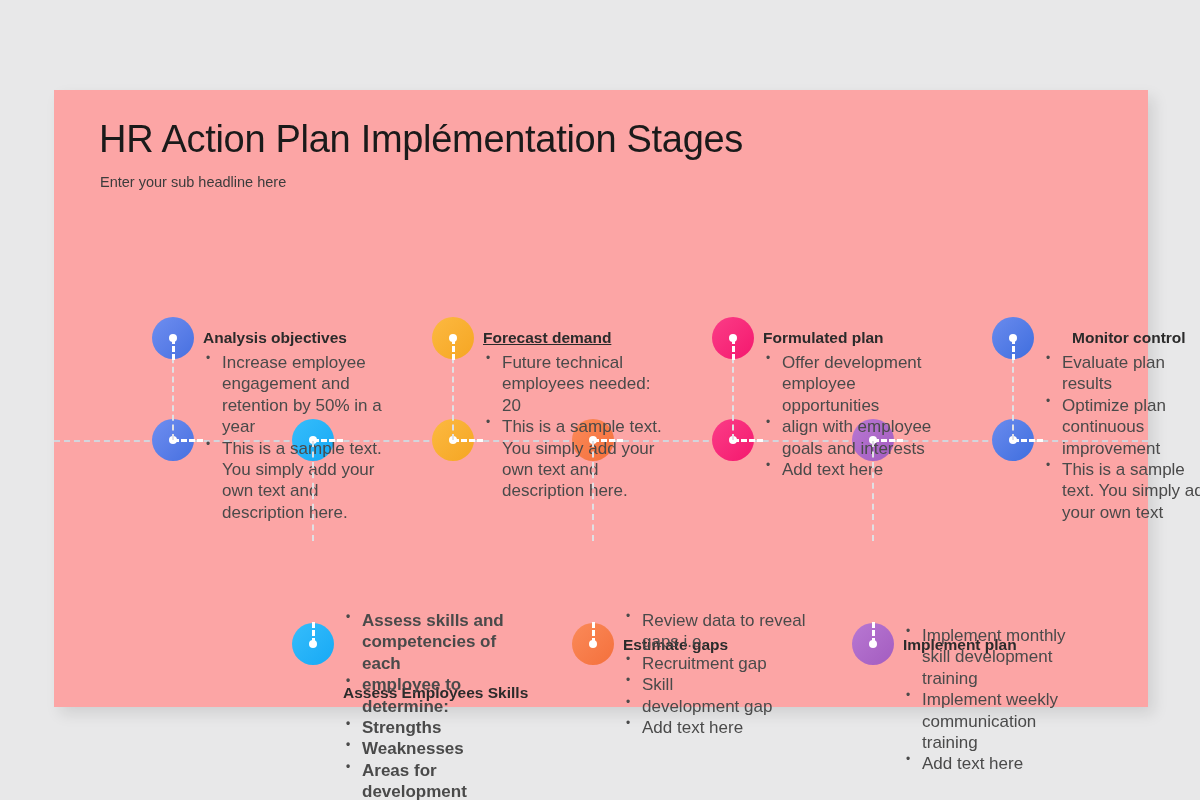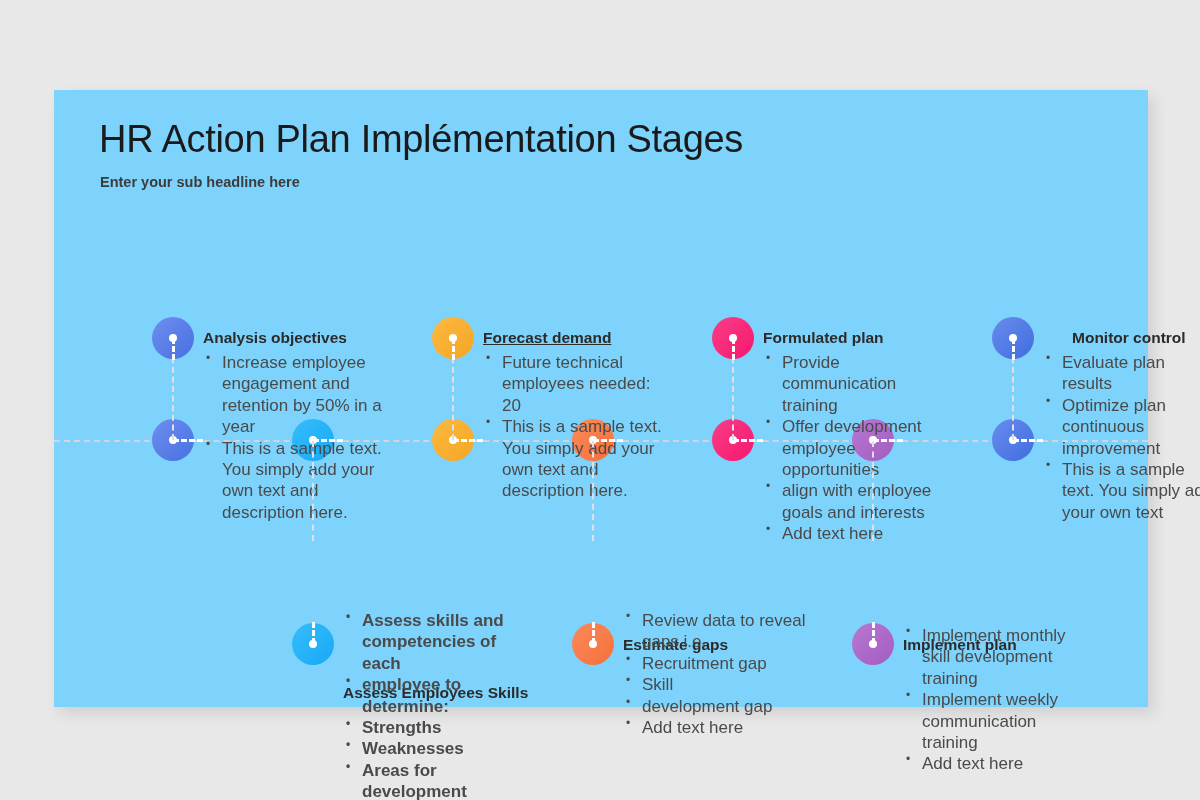--- a/index.html
+++ b/index.html
@@ -16,42 +16,42 @@
     position: relative;
   }
 
   
   #slide-card {
     position: absolute;
     left: 54px;
     top: 90px;
     width: 1094px;
     height: 617px;
-    background: #7dd3fc;
+    background: #fca5a5;
     box-shadow: 6px 7px 14px rgba(0,0,0,0.10);
   }
 
   
   #slide-title {
     position: absolute;
     left: 45px;
     top: 28px;
     font-size: 38px;
     font-weight: 400;
     color: #1a1a1a;
     letter-spacing: -0.3px;
     white-space: nowrap;
   }
   #slide-subtitle {
     position: absolute;
     left: 46px;
     top: 84px;
     font-size: 14.5px;
     color: #3c3c3c;
-    font-weight: 700;
+    font-weight: 400;
     white-space: nowrap;
   }
 
   
   .rail {
     position: absolute;
     left: 0;
     right: 0;
     top: 350px;
     height: 0;
@@ -205,21 +205,20 @@
         <div class="bullet-row">Future technical employees needed: 20</div>
         <div class="bullet-row">This is a sample text. You simply add your own text and description here.</div>
       </div>
       <div class="connector top" style="left: 678px;"></div>
       <div class="node header-node" style="left: 658px; top: 227px; background: linear-gradient(135deg, rgb(251, 61, 135) 0%, rgb(244, 24, 110) 100%);">
         <div class="dot"></div>
         <div class="tail-down"></div>
       </div>
       <div class="stage-title" style="left: 709px; top: 239px;">Formulated plan</div>
       <div class="bullets" style="left: 710px; top: 262px; width: 180px;">
-        <div class="bullet-row">Provide communication training</div>
         <div class="bullet-row">Offer development employee opportunities</div>
         <div class="bullet-row">align with employee goals and interests</div>
         <div class="bullet-row">Add text here</div>
       </div>
       <div class="connector top" style="left: 958px;"></div>
       <div class="node header-node" style="left: 938px; top: 227px; background: linear-gradient(135deg, rgb(106, 139, 238) 0%, rgb(63, 110, 222) 100%);">
         <div class="dot"></div>
         <div class="tail-down"></div>
       </div>
       <div class="stage-title" style="left: 989px; top: 239px; margin-left: 29px;">Monitor control</div>

